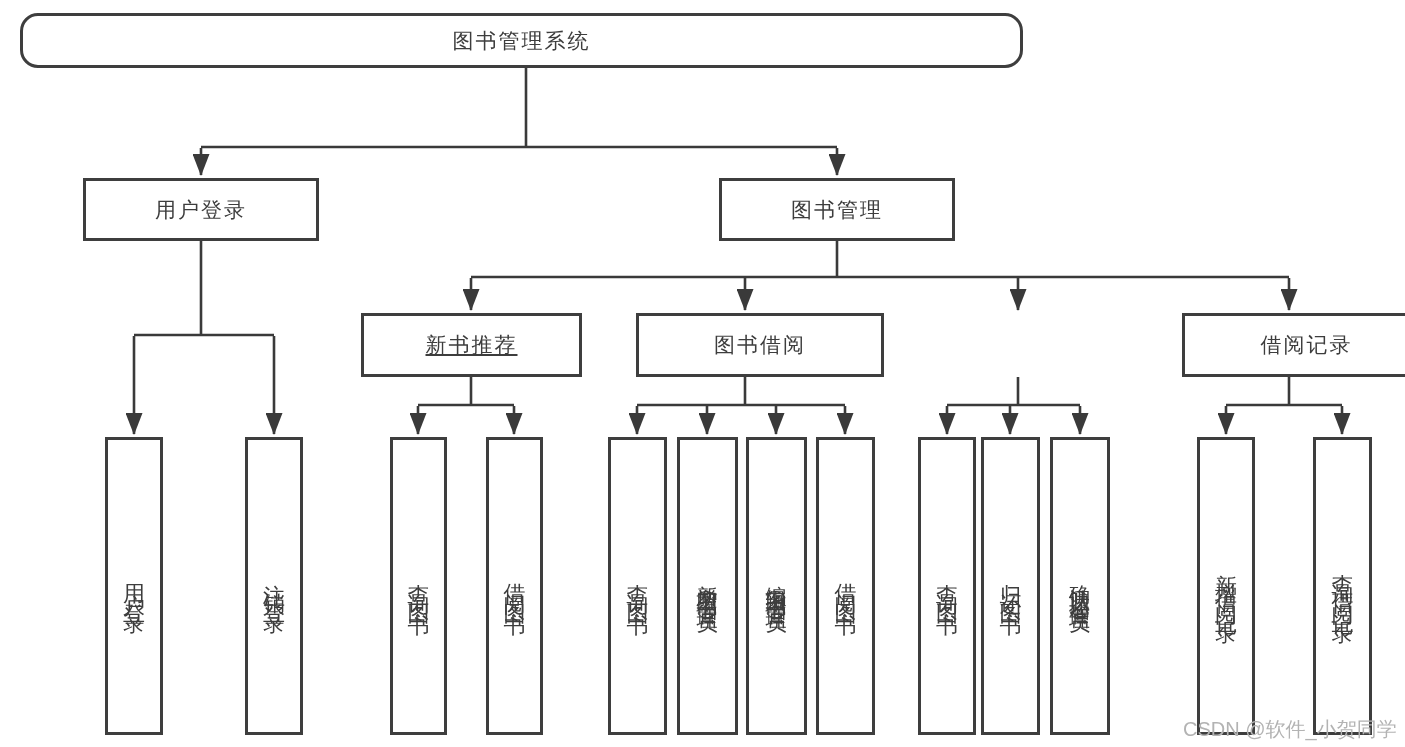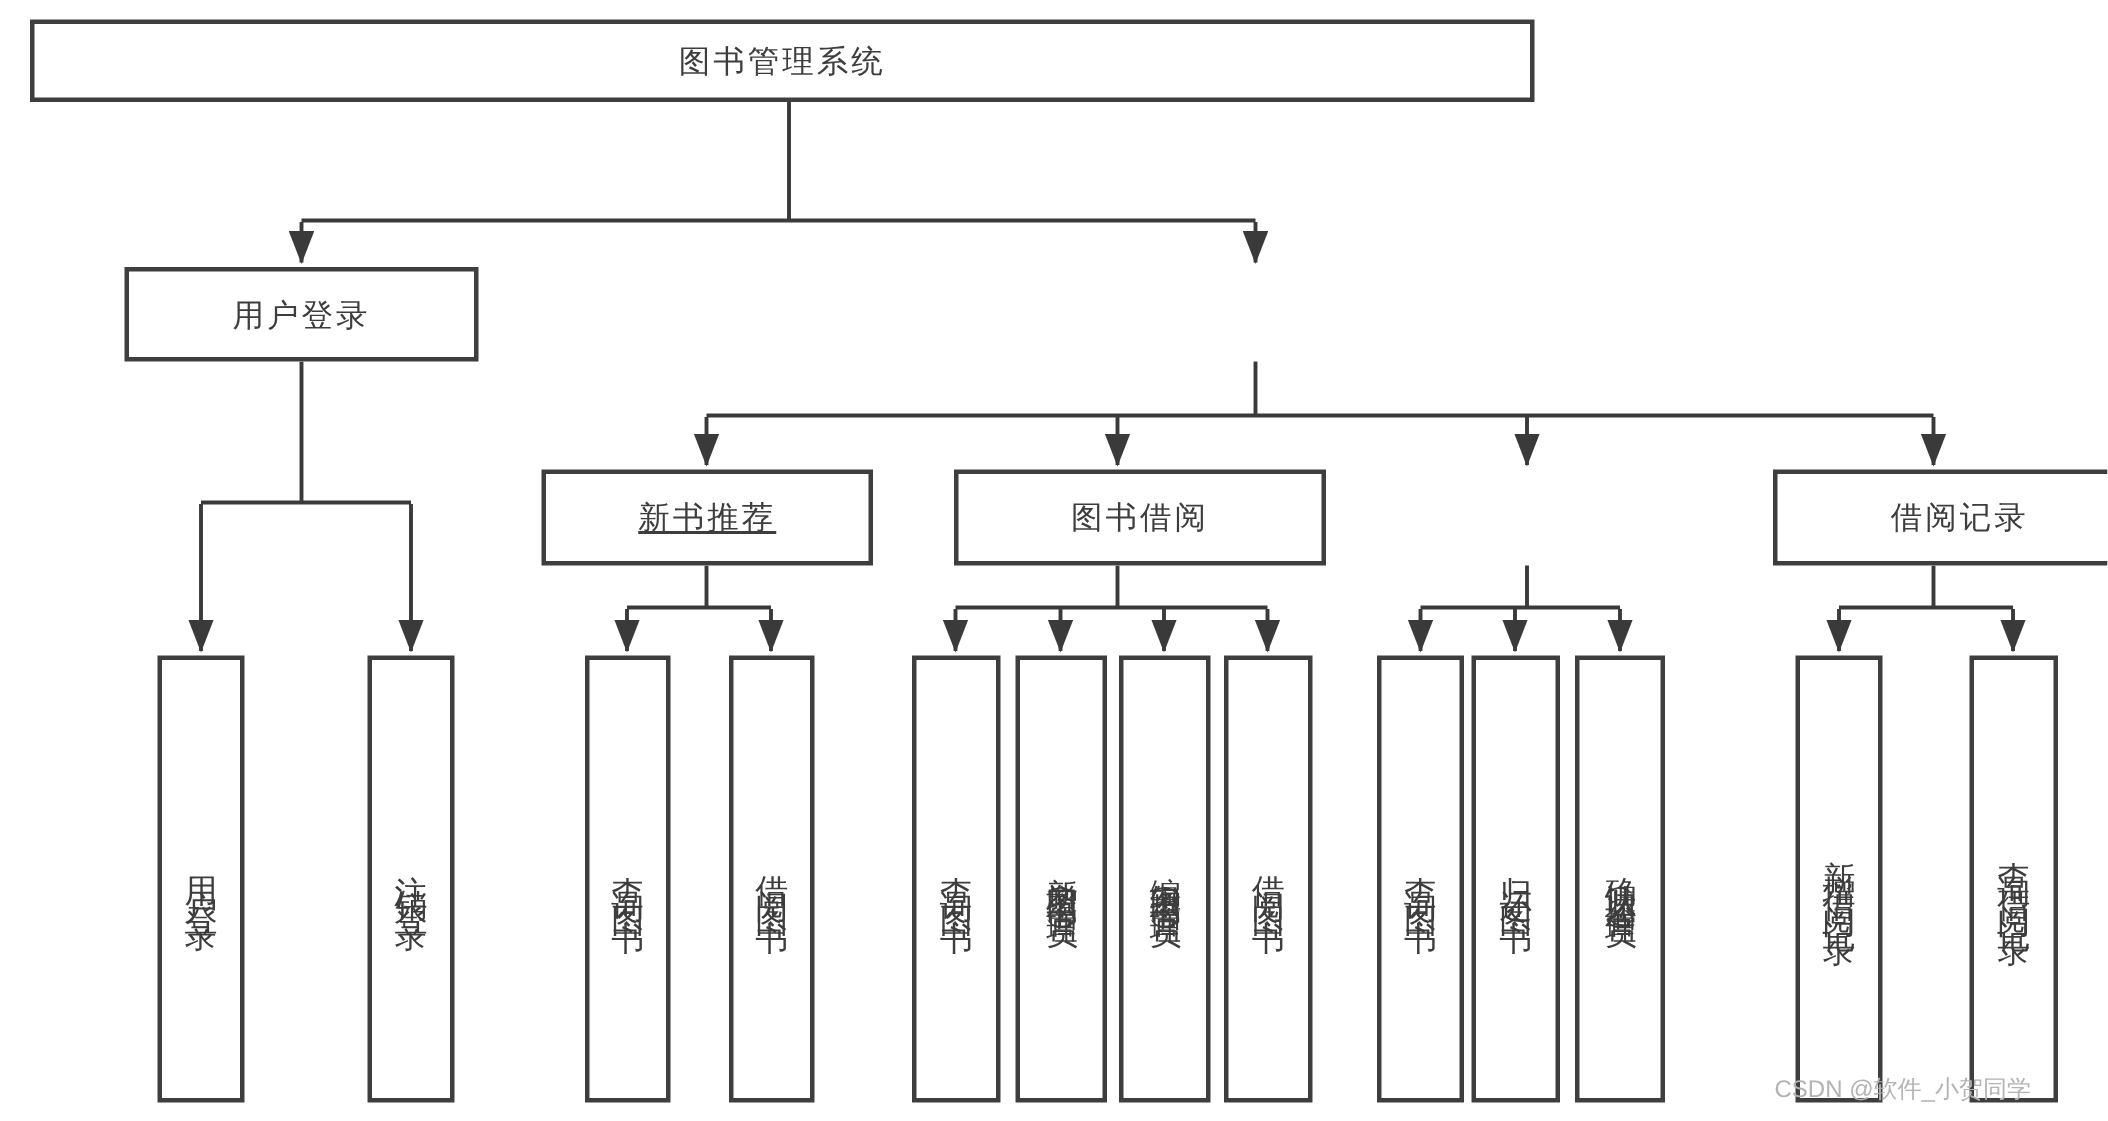--- a/index.html
+++ b/index.html
@@ -49,21 +49,21 @@
     text-align: center;
   }
   .leaf.long {
     letter-spacing: 4px;
     font-size: 21px;
   }
   .watermark {
     position: absolute;
     left: 1183px;
     top: 716px;
-    font-size: 16px;
+    font-size: 20px;
     color: #b3b3b3;
     white-space: nowrap;
     z-index: 5;
   }
 </style>
 </head>
 <body>
 
 <div class="canvas">
 
@@ -122,23 +122,24 @@
     </g>
 
     <g>
       <path class="ln" d="M1289,377 V405"></path>
       <path class="ln" d="M1226,405 H1342"></path>
       <path class="ln" d="M1226,406 V434" marker-end="url(#arw)"></path>
       <path class="ln" d="M1342,406 V434" marker-end="url(#arw)"></path>
     </g>
   </svg>
 
-  <div class="box hbox" style="left:20px; top:13px; width:1003px; height:55px;">图书管理系统</div>
+  <div class="box hbox" style="left:20px; top:13px; width:1003px; height:55px;border-radius:18px;">图书管理系统</div>
 
   <div class="box hbox" style="left:83px; top:178px; width:236px; height:63px;">用户登录</div>
+  <div class="box hbox" style="left:719px; top:178px; width:236px; height:63px;">图书管理</div>
 
   <div class="box hbox" style="left:361px; top:313px; width:221px; height:64px;text-decoration:underline;">新书推荐</div>
   <div class="box hbox" style="left:636px; top:313px; width:248px; height:64px;">图书借阅</div>
   <div class="box hbox" style="left:1182px; top:313px; width:249px; height:64px;font-family:Liberation Serif, serif;">借阅记录</div>
 
   <div class="box leaf" style="left:105px; top:437px; width:58px; height:298px;">用户登录</div>
   <div class="box leaf" style="left:245px; top:437px; width:58px; height:298px;">注销登录</div>
 
   <div class="box leaf" style="left:390px; top:437px; width:57px; height:298px;">查询图书</div>
   <div class="box leaf" style="left:486px; top:437px; width:57px; height:298px;">借阅图书</div>

